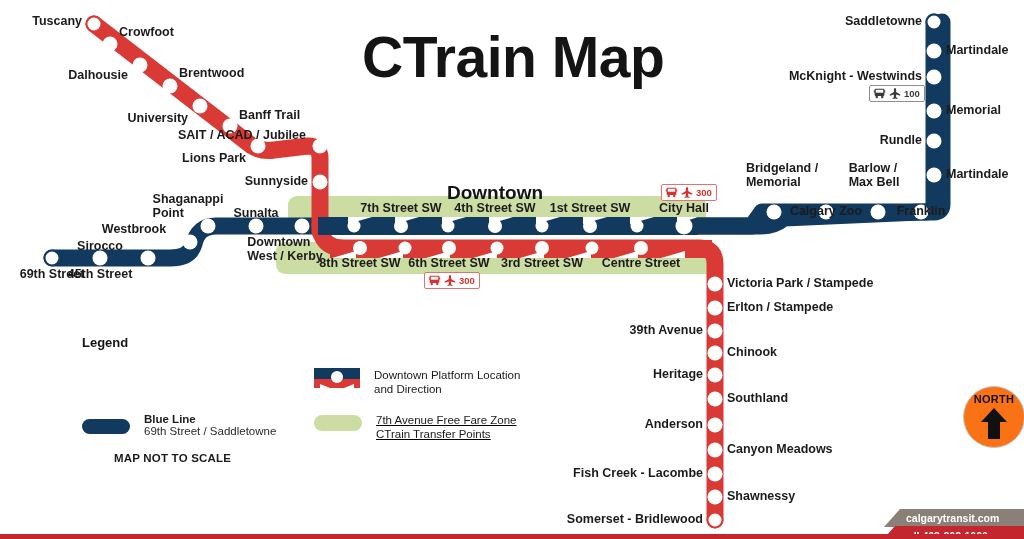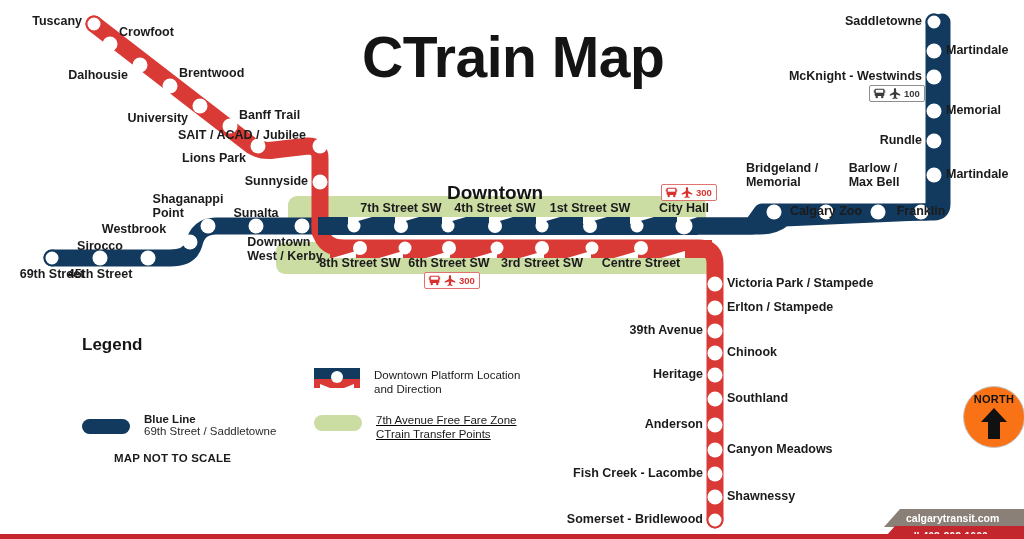--- a/index.html
+++ b/index.html
@@ -40,21 +40,21 @@
   }
   #downtown-title {
     position: absolute;
     left: 495px; top: 182px;
     transform: translate(-50%, 0);
     font-size: 19px; font-weight: bold; color: #141414;
   }
 
   
   #legend { position: absolute; left: 82px; top: 335px; width: 440px; }
-  #legend-title { font-size: 17px; font-weight: bold; color: #141414; }
+  #legend-title { font-size: 13px; font-weight: bold; color: #141414; }
   .lg-row { position: absolute; }
   .lg-swatch-line {
     width: 48px; height: 15px; border-radius: 8px;
   }
   .lg-swatch-zone {
     width: 48px; height: 16px; border-radius: 8px;
   }
   .lg-name { font-size: 11.5px; font-weight: bold; color: #1b1b1b; }
   .lg-sub { font-size: 11.5px; color: #2a2a2a; }
   .lg-txt { font-size: 11.5px; color: #1b1b1b; line-height: 1.25; }

